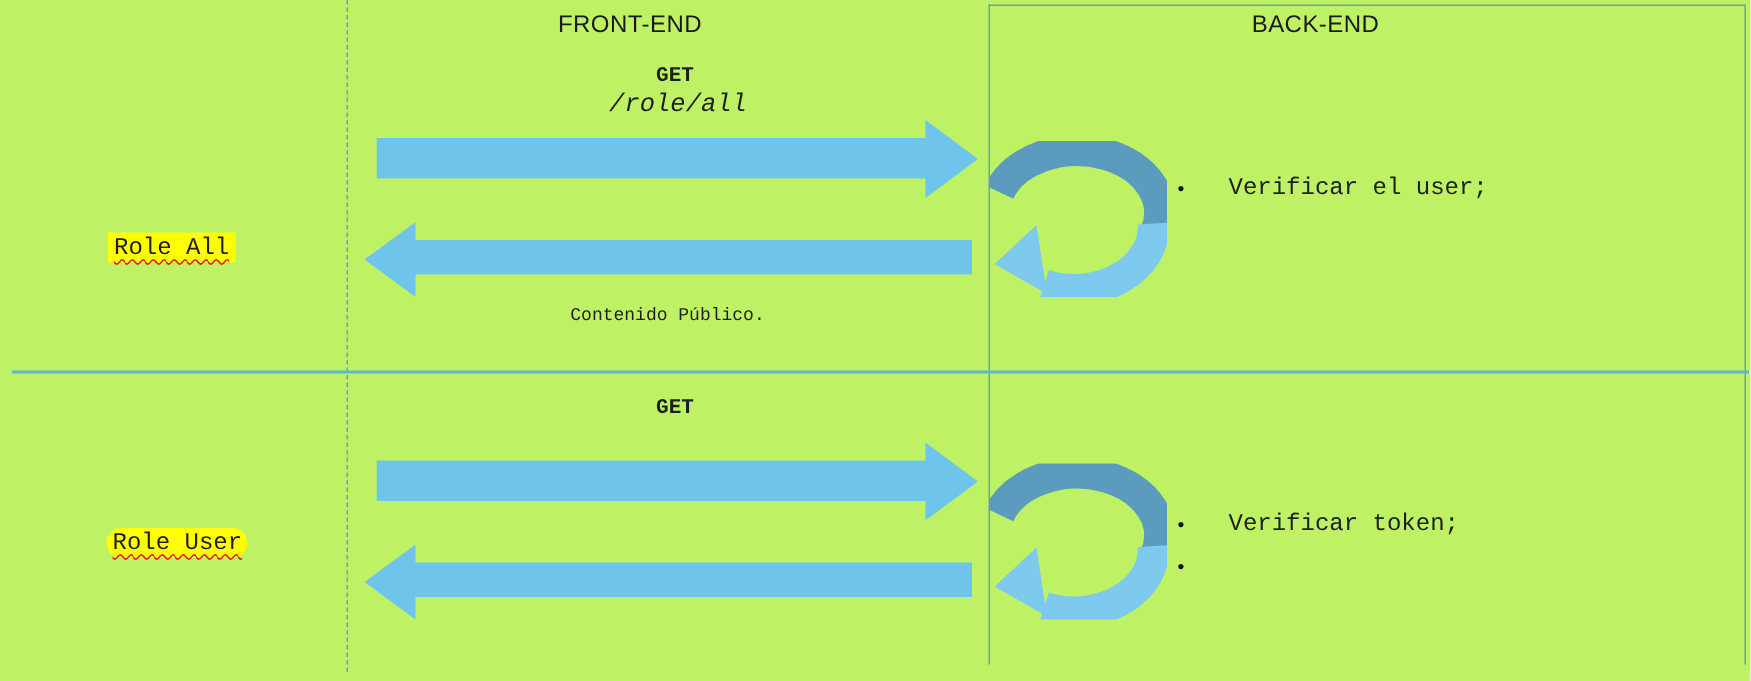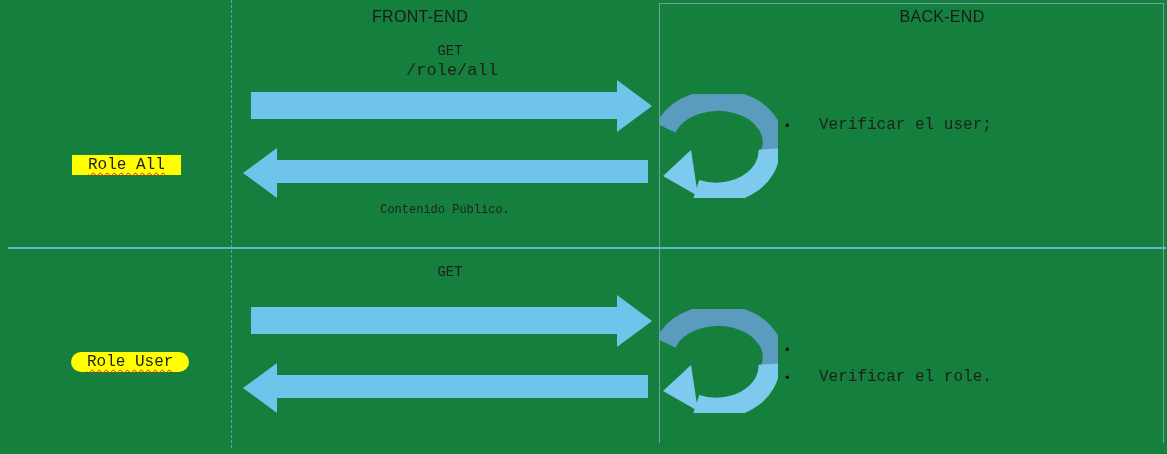--- a/index.html
+++ b/index.html
@@ -1,17 +1,17 @@
 <!DOCTYPE html>
 <html><head>
 <meta charset="utf-8">
 <style>
   html,body{margin:0;padding:0;background:#fff;}
   #canvas{
-    position:relative;width:1167px;height:454px;background:#15803d;
+    position:relative;width:1167px;height:454px;background:#bef264;
     overflow:hidden;font-family:"Liberation Sans",sans-serif;
   }
   .abs{position:absolute;}
   .mono{font-family:"Liberation Mono","DejaVu Sans Mono",monospace;color:#1f1f1f;}
   .center{text-align:center;}
   .col-header{
     font-size:16px;color:#1a1a1a;letter-spacing:.3px;font-weight:500;
   }
   .dashed-line{
     left:231px;top:0;width:0;height:448px;
@@ -19,47 +19,47 @@
   }
   .backend-box{
     left:659px;top:3px;width:505px;height:440px;
     border:1.5px solid var(--box_border);border-bottom:none;
     box-sizing:border-box;
   }
   .divider{
     left:8px;top:247px;width:1158px;height:0;
     border-top:2px solid var(--divider);
   }
-  .method{font-size:14px;font-weight:normal;}
+  .method{font-size:14px;font-weight:bold;}
   .path{font-size:17px;}
   .response{font-size:12px;}
   .role-label{
-    background:var(--highlight);font-size:16px;padding:1px 16px;
+    background:var(--highlight);font-size:16px;padding:1px 4px;
     text-decoration:underline wavy #e02020 1px;text-underline-offset:3px;
   }
   .bullet-list{display:flex;flex-direction:column;gap:9px;}
   .bullet-row{display:flex;align-items:flex-start;}
   .bullet-dot{width:34px;font-size:13px;color:#111;line-height:19px;}
   .bullet-text{font-size:16px;line-height:19px;white-space:nowrap;}
   svg{display:block;}
 </style>
 </head>
 <body style="--arrow: #6EC4EB; --loop_dark: #5B9CBE; --loop_light: #7ECAEE; --highlight: #FFFF00; --divider: #5FB6CF; --box_border: #6FA0A6; --dashed_line: #4BACC6;">
 
 <div id="canvas">
 
   <div class="abs dashed-line"></div>
   <div class="abs backend-box"></div>
   <div class="abs divider"></div>
 
   <div class="abs col-header center" style="left:320px;top:8px;width:200px;">FRONT-END</div>
-  <div class="abs col-header center" style="left:842px;top:8px;width:200px;">BACK-END</div>
+  <div class="abs col-header center" style="left:777px;top:8px;width:200px;">BACK-END</div>
 
   <div class="abs mono method center" style="left:350px;top:43px;width:200px;">GET</div>
-  <div class="abs mono path center" style="left:352px;top:61px;width:200px;">/role/all</div>
+  <div class="abs mono path center" style="left:352px;top:61px;width:200px;font-style:italic;">/role/all</div>
 
   <svg class="abs" style="left:251px;top:80px;" width="402" height="52" viewBox="0 0 402 52">
     <polygon points="0,12 366,12 366,0 401,26 366,52 366,39 0,39" fill="#6EC4EB"></polygon>
   </svg>
 
   <svg class="abs" style="left:660px;top:94px;" width="118" height="104" viewBox="0 0 118 104">
     <path d="M 6 34 A 53 40 0 0 1 110 62" fill="none" stroke-width="21" stroke="#5B9CBE"></path>
     <path d="M 109 55 A 53 42 0 0 1 36 96" fill="none" stroke-width="21" stroke="#7ECAEE"></path>
     <polygon points="3,82 31,56 38,102" fill="#7ECAEE"></polygon>
   </svg>
@@ -87,24 +87,24 @@
 
   <svg class="abs" style="left:660px;top:309px;" width="118" height="104" viewBox="0 0 118 104">
     <path d="M 6 34 A 53 40 0 0 1 110 62" fill="none" stroke-width="21" stroke="#5B9CBE"></path>
     <path d="M 109 55 A 53 42 0 0 1 36 96" fill="none" stroke-width="21" stroke="#7ECAEE"></path>
     <polygon points="3,82 31,56 38,102" fill="#7ECAEE"></polygon>
   </svg>
 
   <div class="abs bullet-list" style="left:785px;top:340px;">
     <div class="bullet-row">
       <span class="bullet-dot">•</span>
+      <span class="mono bullet-text">Verificar token;</span>
     </div>
     <div class="bullet-row">
       <span class="bullet-dot">•</span>
-      <span class="mono bullet-text">Verificar el role.</span>
     </div>
   </div>
 
   <svg class="abs" style="left:243px;top:363px;" width="406" height="50" viewBox="0 0 406 50">
     <polygon points="0,25 34,0 34,12 405,12 405,35 34,35 34,50" fill="#6EC4EB"></polygon>
   </svg>
 
 
   <div class="abs mono role-label" style="left:71px;top:352px;border-radius:10px;">Role User</div>
 

